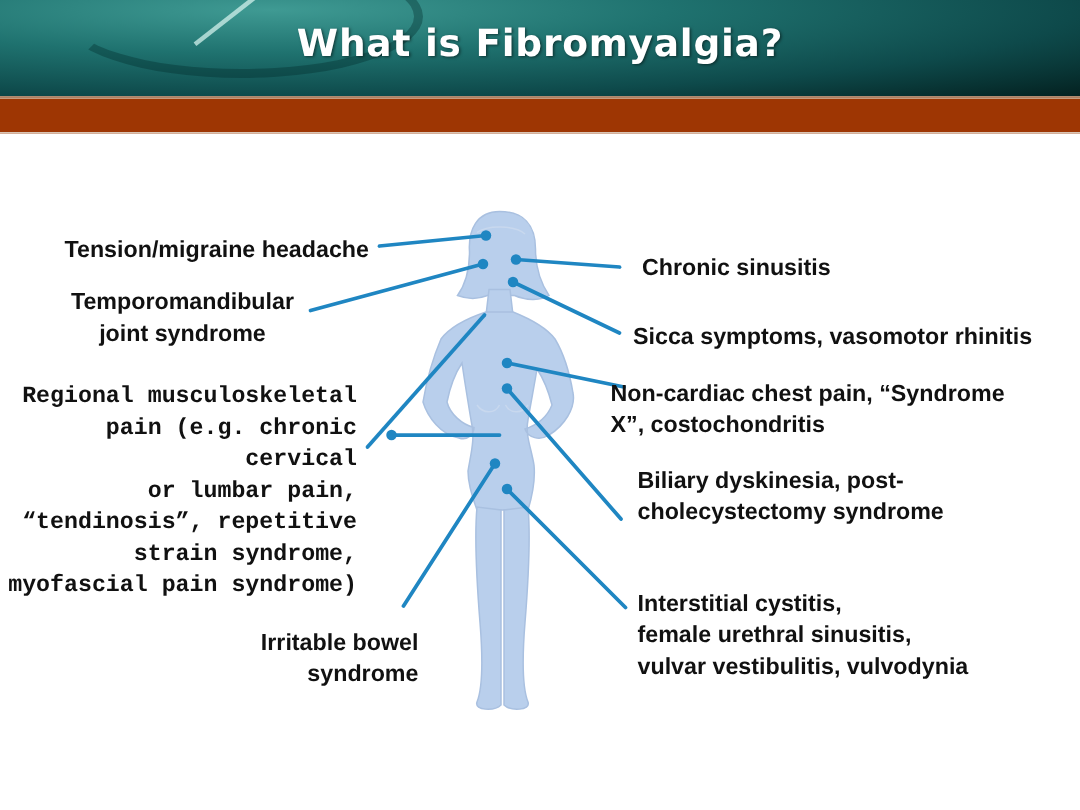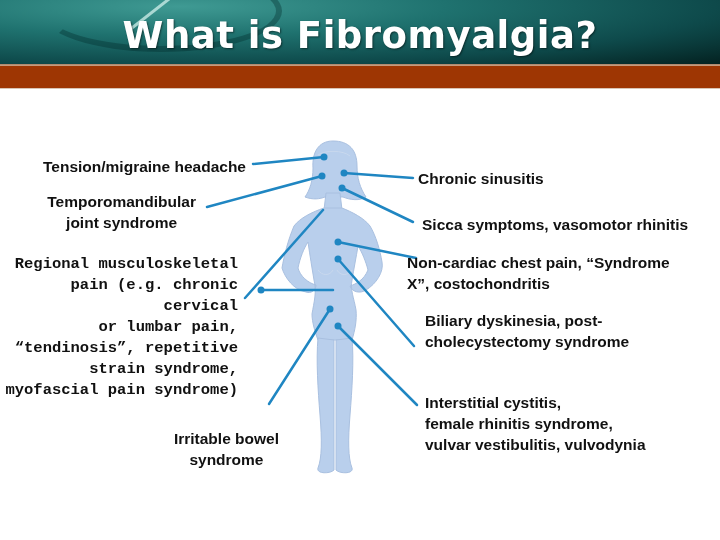--- a/index.html
+++ b/index.html
@@ -6,21 +6,21 @@
   body { width:720px; height:540px; position:relative; background:#ffffff; overflow:hidden;
          font-family: "Liberation Sans", sans-serif; }
   .header { position:absolute; left:0; top:0; width:720px; height:65px;
     background: radial-gradient(ellipse at 25% 10%, #3f9a93 0%, #1f726f 35%, #0e4a4b 70%, #03201f 100%); overflow:hidden; }
   .header .swoosh { position:absolute; left:40px; top:-30px; width:230px; height:70px; border:6px solid rgba(0,40,40,0.35);
     border-radius:50%; border-top-color:transparent; border-left-color:transparent; }
   .header .needle { position:absolute; left:130px; top:28px; width:170px; height:3px; background:rgba(210,240,235,0.75);
     transform:rotate(-38deg); transform-origin:left center; }
   .header .stripe { position:absolute; left:0; bottom:0; width:720px; height:1px; background:#b08a70; }
   .title { position:absolute; left:0; width:720px; top:14px; text-align:center; color:#ffffff;
-    font-family:"DejaVu Sans", sans-serif; font-weight:bold; font-size:37px; letter-spacing:0.5px;
+    font-family:"DejaVu Sans", sans-serif; font-weight:bold; font-size:25px; letter-spacing:0.5px;
     text-shadow: 1px 1px 2px rgba(0,0,0,0.5); }
   .band { position:absolute; left:0; top:65px; width:720px; height:23px; background:#9e3603; border-top:1px solid #c59a7c; }
   .band-line { position:absolute; left:0; top:88px; width:720px; height:1px; background:#d9c4b4; }
   .label { position:absolute; font-weight:bold; font-size:15.5px; line-height:21px; color:#111111; white-space:pre-line; }
   .label.right { text-align:right; }
   .label.left { text-align:left; }
   svg.figure { position:absolute; left:0; top:0; }
 </style>
 </head>
 <body>
@@ -80,24 +80,24 @@
 
 <div class="label right" style="right:474px; top:156px;text-align:right;">Tension/migraine headache</div>
 <div class="label right" style="right:524px; top:191px;text-align:center;">Temporomandibular
 joint syndrome</div>
 <div class="label right" style="right:482px; top:254px;font-family:Liberation Mono, monospace;">Regional musculoskeletal
 pain (e.g. chronic cervical
 or lumbar pain,
 “tendinosis”, repetitive
 strain syndrome,
 myofascial pain syndrome)</div>
-<div class="label right" style="right:441px; top:428px;text-align:center;">Irritable bowel
+<div class="label right" style="right:441px; top:418px;">Irritable bowel
 syndrome</div>
 
-<div class="label left" style="left:418px; top:168px;">Chronic sinusitis</div>
+<div class="label left" style="left:428px; top:168px;">Chronic sinusitis</div>
 <div class="label left" style="left:422px; top:214px;text-align:right;">Sicca symptoms, vasomotor rhinitis</div>
 <div class="label left" style="left:407px; top:252px;">Non-cardiac chest pain, “Syndrome
 X”, costochondritis</div>
 <div class="label left" style="left:425px; top:310px;">Biliary dyskinesia, post-
 cholecystectomy syndrome</div>
 <div class="label left" style="left:425px; top:392px;">Interstitial cystitis,
-female rhinitis syndrome,
+female urethral sinusitis,
 vulvar vestibulitis, vulvodynia</div>
 
 </body></html>

